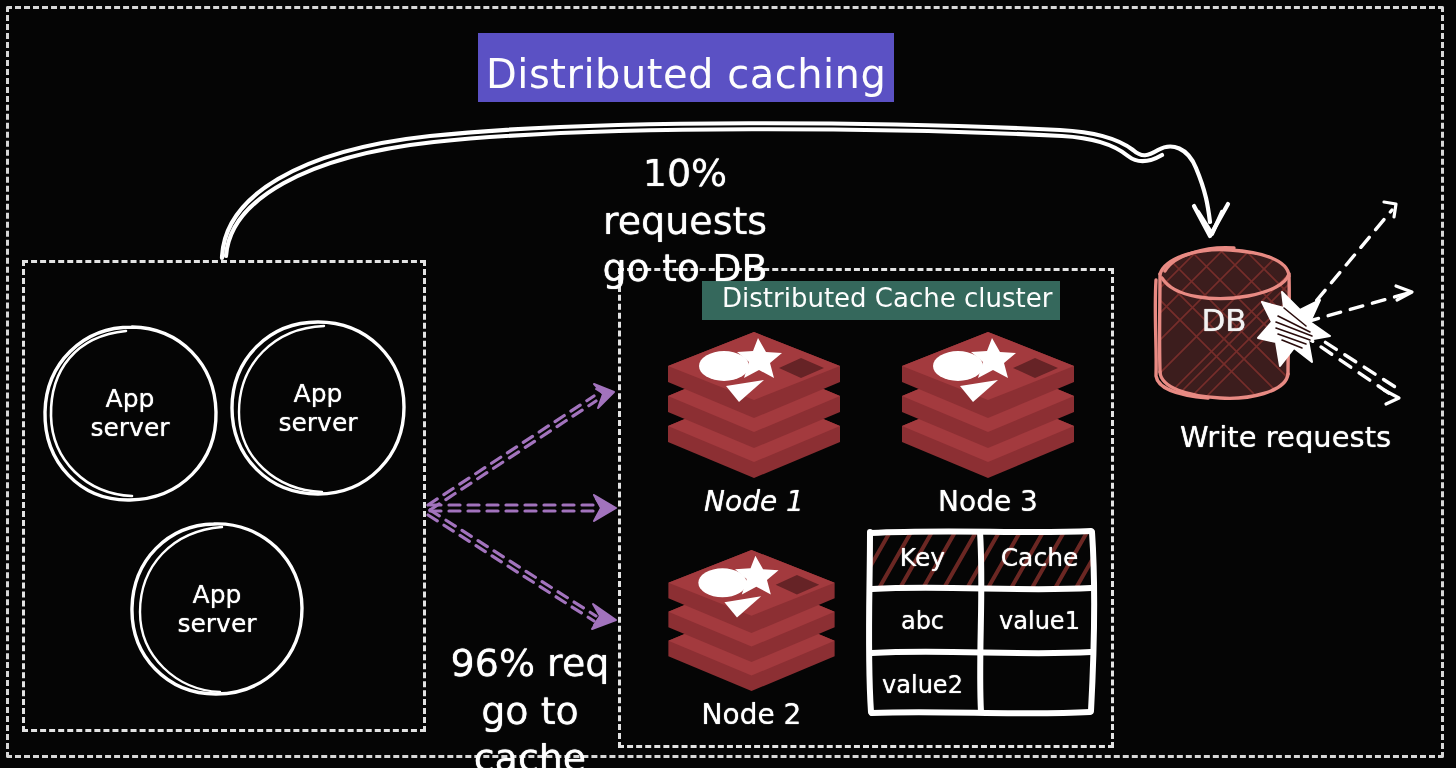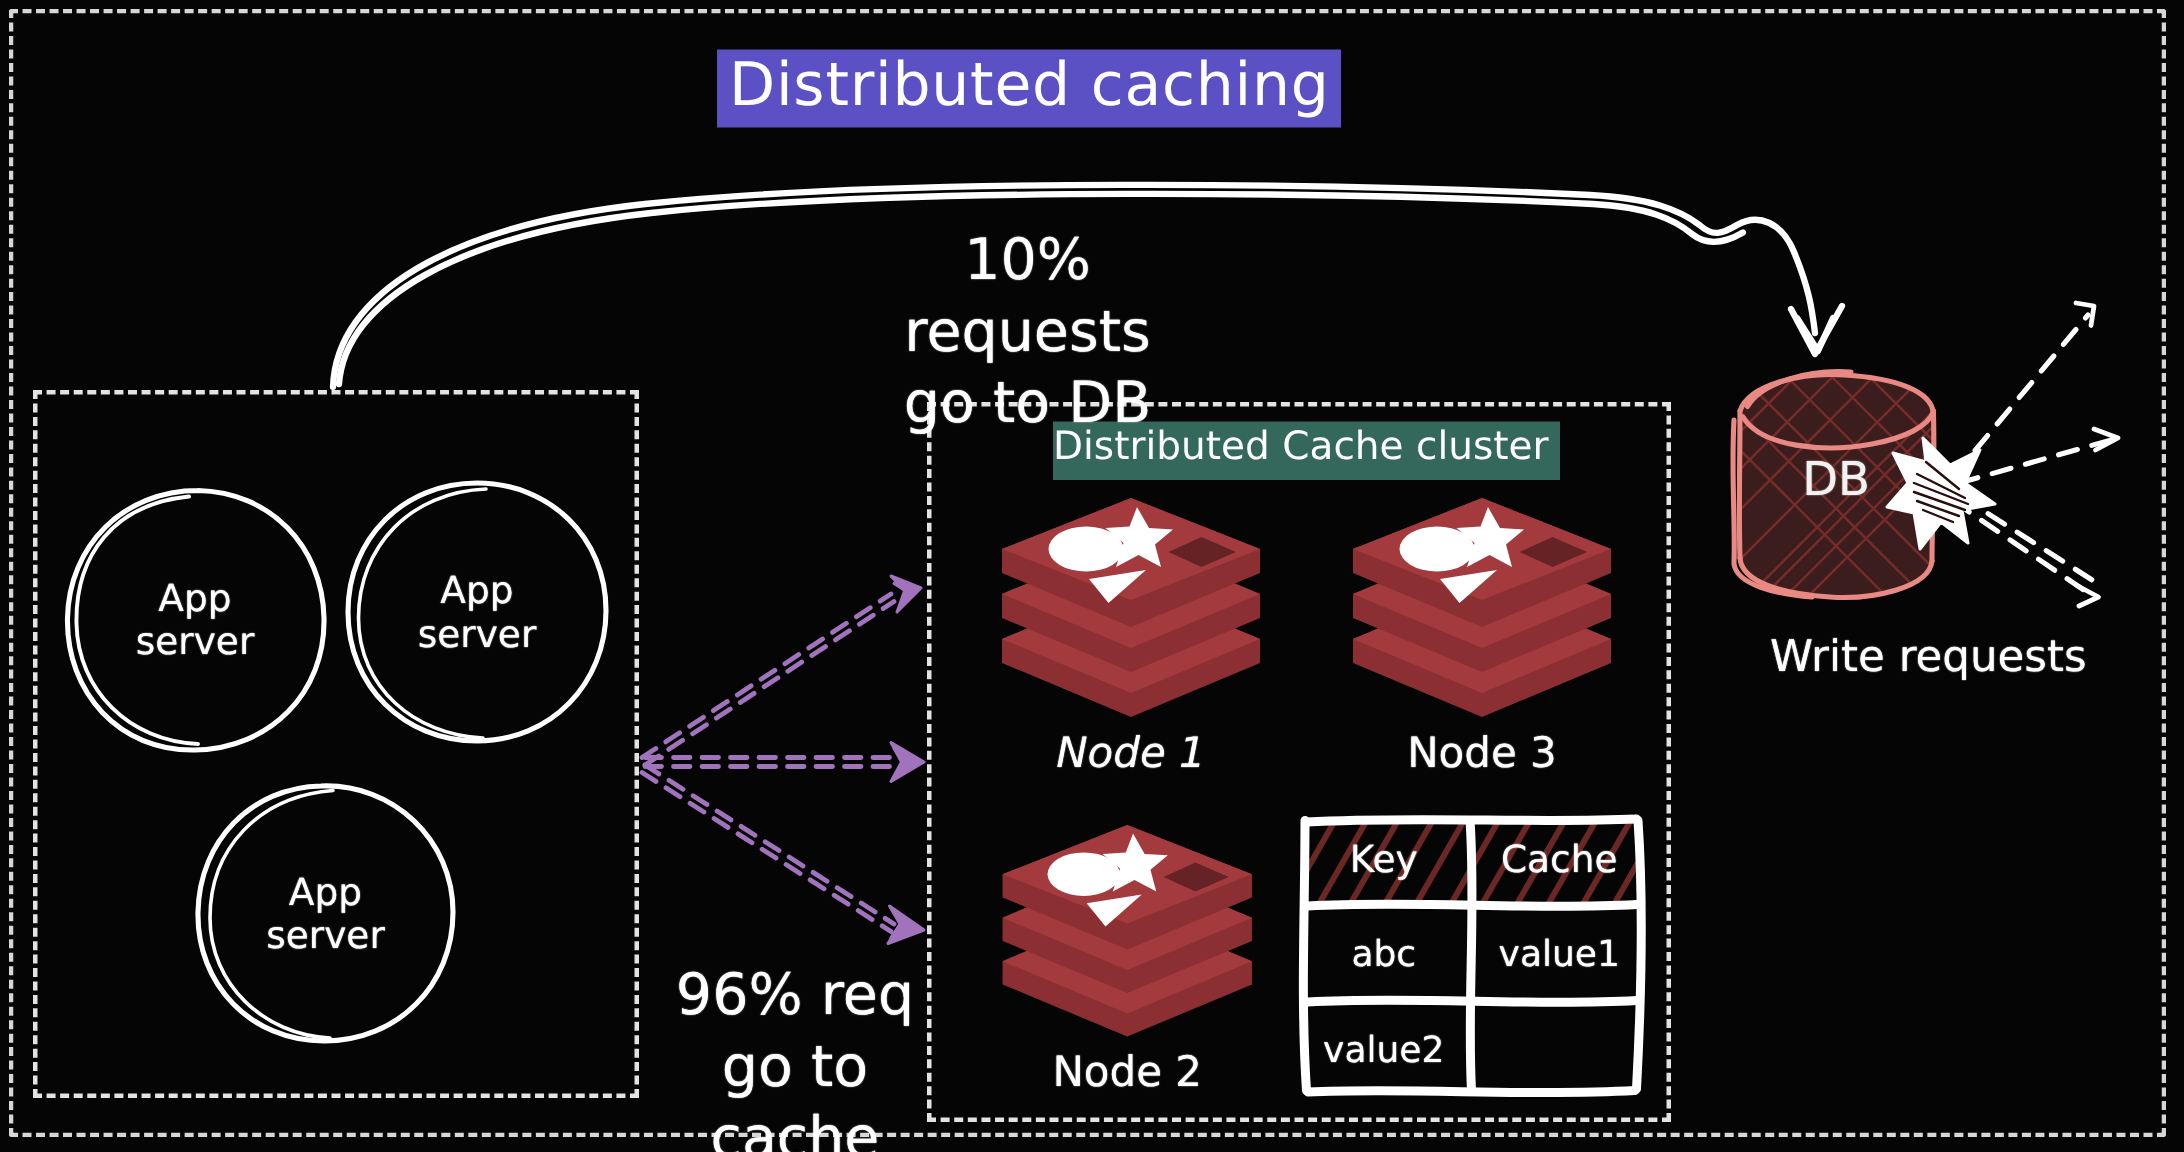--- a/index.html
+++ b/index.html
@@ -11,21 +11,21 @@
     position:absolute;left:6px;top:6px;width:1438px;height:752px;
     border:3px dashed #e9e9e9;border-radius:2px;box-sizing:border-box;
     opacity:.92;
   }
 
   
   .title-wrap{position:absolute;left:478px;top:33px;}
   .title{
     display:inline-block;background:#5b51c4;color:#fdfdfd;
     font-family:"DejaVu Sans",sans-serif;font-size:40px;line-height:1.1;
-    padding:2px 8px 6px 8px;letter-spacing:.5px;white-space:nowrap;
+    padding:19px 8px 6px 8px;letter-spacing:.5px;white-space:nowrap;
   }
 
   
   .dashbox{position:absolute;border:3px dashed #efefef;box-sizing:border-box;opacity:.95;}
   #appbox{left:22px;top:260px;width:404px;height:472px;}
   #cachebox{left:618px;top:268px;width:496px;height:480px;}
 
   
   .server{position:absolute;display:flex;align-items:center;justify-content:center;}
   .server svg{position:absolute;left:0;top:0;overflow:visible;}
@@ -35,38 +35,38 @@
     text-shadow:0 0 1px #fff;
   }
   #srv1{left:40px;top:322px;width:180px;height:182px;}
   #srv2{left:228px;top:318px;width:180px;height:180px;}
   #srv3{left:128px;top:520px;width:178px;height:178px;}
 
   
   .cluster-cap{
     position:absolute;left:702px;top:281px;background:#35685c;color:#fdfdfd;
     font-family:"DejaVu Sans",sans-serif;font-size:26px;line-height:1.15;
-    padding:3px 8px 6px 0;white-space:nowrap;
+    padding:3px 8px 6px 20px;white-space:nowrap;
   }
 
   
   .node{position:absolute;}
   .node .nlbl{
     position:absolute;left:0;width:100%;text-align:center;color:#fff;
     font-family:"DejaVu Sans",sans-serif;font-size:28px;text-shadow:0 0 1px #fff;
   }
   #node1{left:664px;top:330px;width:180px;height:150px;}
   #node1 .nlbl{top:155px;font-style:italic;}
   #node3{left:898px;top:330px;width:180px;height:150px;}
   #node3 .nlbl{top:155px;}
   #node2{left:664px;top:548px;width:175px;height:145px;}
   #node2 .nlbl{top:150px;}
 
   
-  #kvtable{position:absolute;left:864px;top:540px;width:234px;height:192px;}
+  #kvtable{position:absolute;left:864px;top:525px;width:234px;height:192px;}
   #kvtable svg{position:absolute;left:0;top:0;}
   .kv-grid{
     position:absolute;left:0;top:0;width:234px;height:192px;
     display:grid;grid-template-columns:1fr 1fr;grid-template-rows:1fr 1fr 1fr;
   }
   .kv-cell{
     display:flex;align-items:center;justify-content:center;
     color:#fff;font-family:"DejaVu Sans",sans-serif;font-size:24px;
     text-shadow:0 0 1px #fff;
   }

